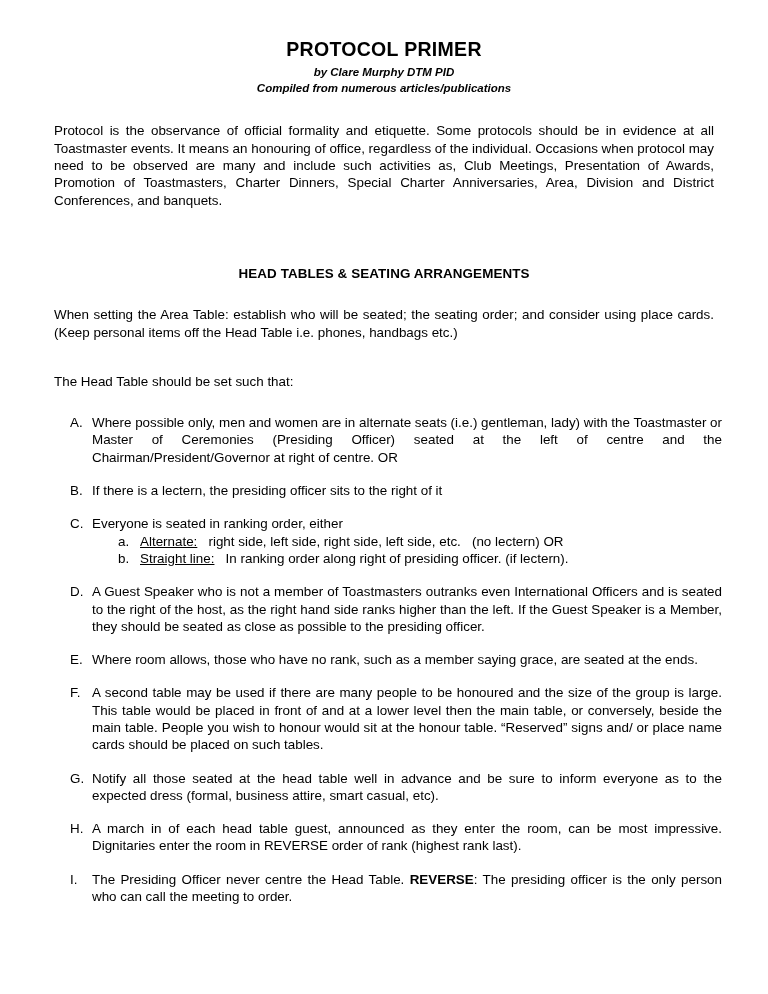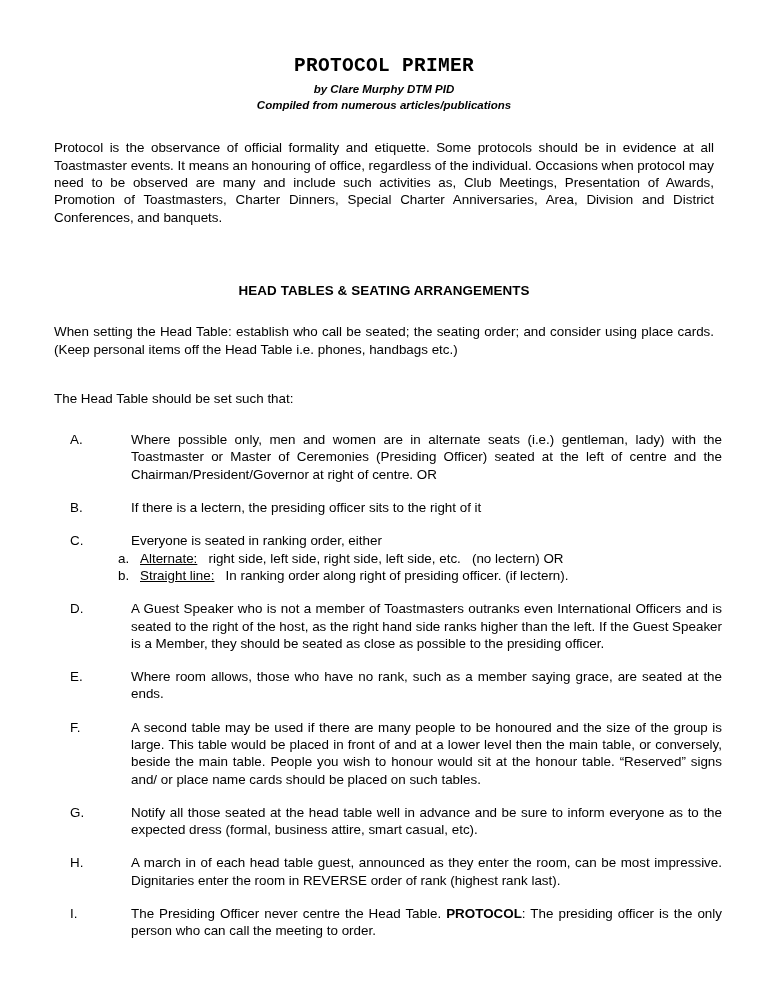--- a/index.html
+++ b/index.html
@@ -21,23 +21,22 @@
     background: #ffffff;
     box-sizing: border-box;
     padding: 38px 46px 0 46px;
   }
   
   .doc-title {
     text-align: center;
     font-size: 19.5px;
     font-weight: bold;
     letter-spacing: 0.3px;
-    margin: 17px 0 5px 0;
+    margin: 0 0 5px 0;
     line-height: 1.15;
-    font-family: Liberation Mono, monospace;
   }
   .doc-subtitle {
     text-align: center;
     font-size: 11.5px;
     font-style: italic;
     font-weight: bold;
     line-height: 1.35;
     margin: 0;
   }
   .doc-subtitle .sub-line { display: block; }
@@ -79,21 +78,21 @@
   .lettered-item:last-child { margin-bottom: 0; }
   .lettered-item > .marker {
     position: absolute;
     left: 24px;
     top: 0;
     width: 20px;
     text-align: left;
     font-size: 13.4px;
     line-height: 17.3px;
   }
-  .item-text { display: block; margin-left: 39px; }
+  .item-text { display: block; }
 
   
   .sub-list {
     list-style: none;
     margin: 0;
     padding: 0;
   }
   .sub-item {
     position: relative;
     padding-left: 48px;
@@ -133,21 +132,21 @@
 
   <div class="spacer-md"></div>
 
 
   <div class="spacer-md"></div>
 
   <h2 class="section-heading">HEAD TABLES &amp; SEATING ARRANGEMENTS</h2>
 
   <div class="spacer-md"></div>
 
-  <p class="para">When setting the Head Table: establish who call be seated;  the seating order; and consider using place cards.   (Keep personal items off the Head Table i.e. phones, handbags etc.)</p>
+  <p class="para">When setting the Area Table: establish who will be seated;  the seating order; and consider using place cards.   (Keep personal items off the Head Table i.e. phones, handbags etc.)</p>
 
   <div class="spacer-md"></div>
 
   <p class="para">The Head Table should be set such that:</p>
 
   <div class="spacer-md"></div>
 
   <ol class="lettered-list" id="lettered-list">
       <li class="lettered-item">
         <span class="marker">A.</span>
@@ -180,17 +179,17 @@
       <li class="lettered-item">
         <span class="marker">G.</span>
         <span class="item-text">Notify all those seated at the head table well in advance and be sure to inform everyone as to the expected dress (formal, business attire, smart casual, etc).</span>
       </li>
       <li class="lettered-item">
         <span class="marker">H.</span>
         <span class="item-text">A march in of each head table guest, announced as they enter the room, can be most impressive.    Dignitaries enter the room in REVERSE order of rank (highest rank last).</span>
       </li>
       <li class="lettered-item">
         <span class="marker">I.</span>
-        <span class="item-text"><span>The Presiding Officer never centre the Head Table.   </span><span class="b">PROTOCOL</span><span>:   The presiding officer is the only person who can call the meeting to order.</span></span>
+        <span class="item-text"><span>The Presiding Officer never centre the Head Table.   </span><span class="b">REVERSE</span><span>:   The presiding officer is the only person who can call the meeting to order.</span></span>
       </li>
     </ol>
 
 </div>
 
 </body></html>

